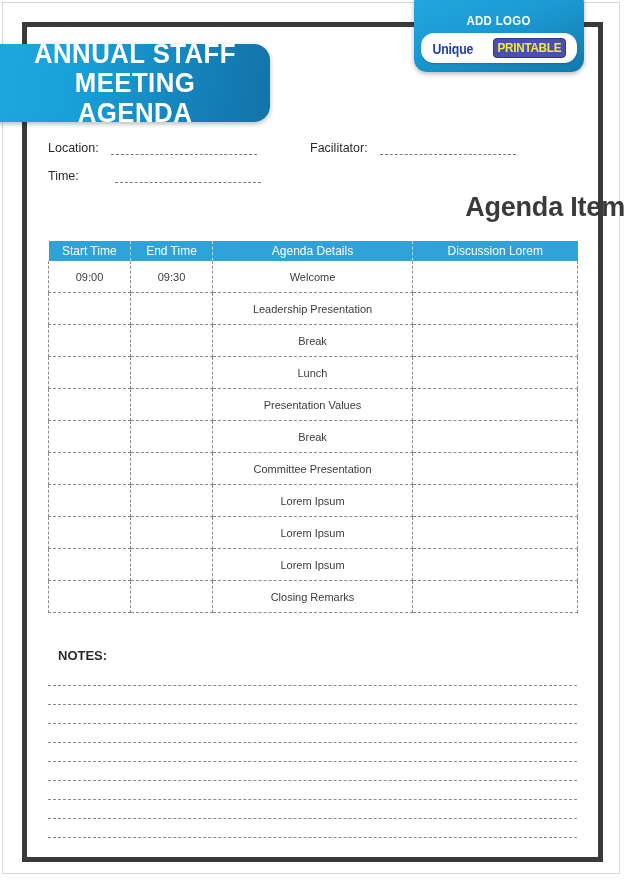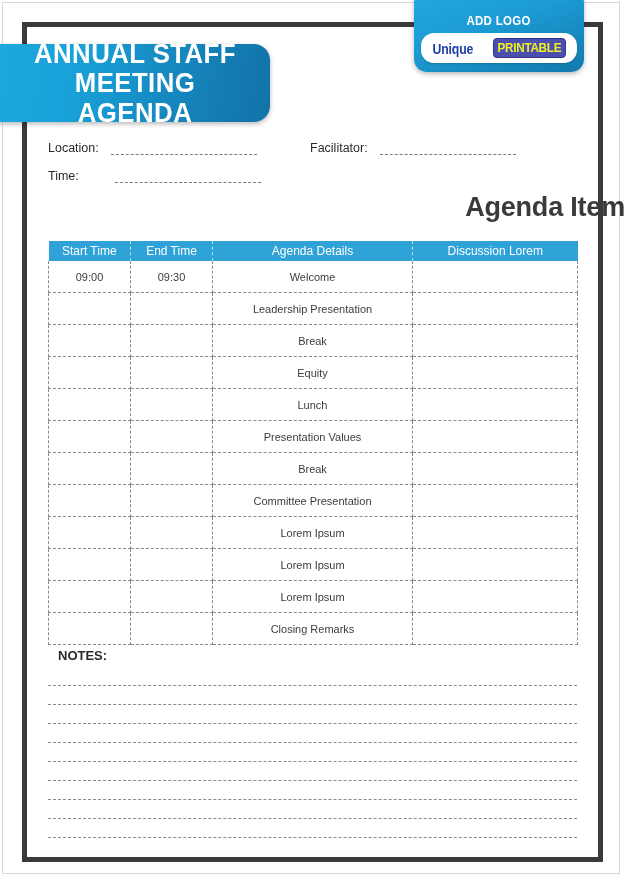--- a/index.html
+++ b/index.html
@@ -297,26 +297,20 @@
         </tr>
         <tr>
           <td></td>
           <td></td>
           <td>Break</td>
           <td></td>
         </tr>
         <tr>
           <td></td>
           <td></td>
-          <td>Equity</td>
-          <td></td>
-        </tr>
-        <tr>
-          <td></td>
-          <td></td>
           <td>Lunch</td>
           <td></td>
         </tr>
         <tr>
           <td></td>
           <td></td>
           <td>Presentation Values</td>
           <td></td>
         </tr>
         <tr>

